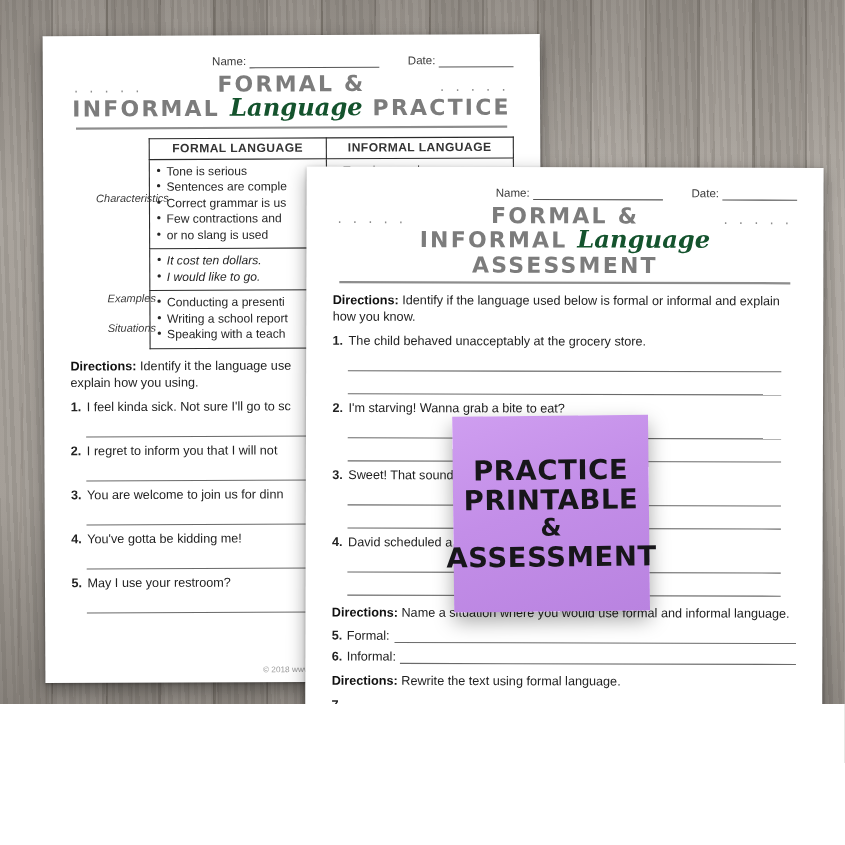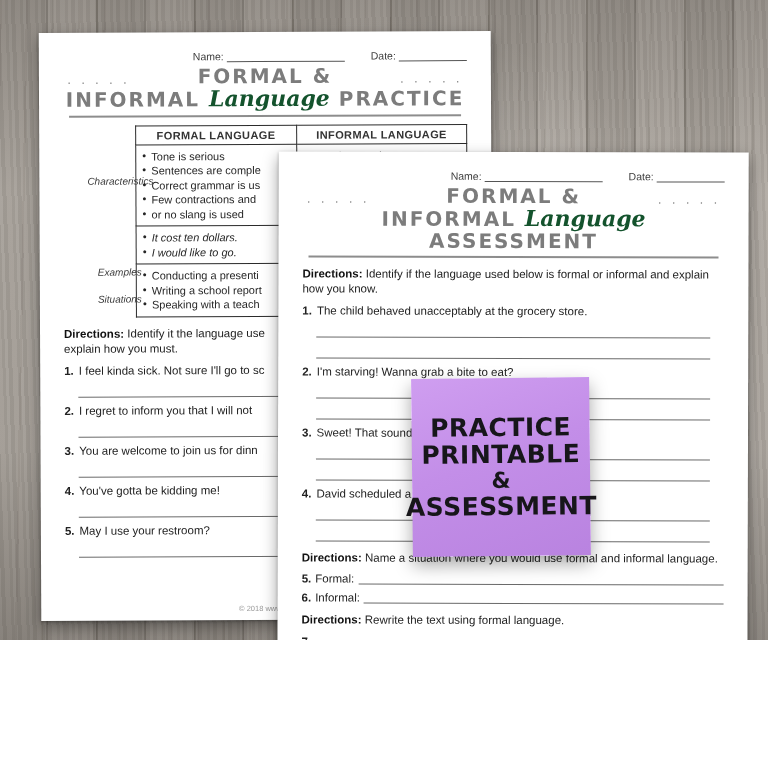--- a/index.html
+++ b/index.html
@@ -353,21 +353,21 @@
             </td>
             <td></td>
           </tr>
         </tbody>
           </table>
       </div>
 
       <div class="directions">
         <b>Directions:</b>
         <span>Identify it the language use</span><br>
-        <span>explain how you must.</span>
+        <span>explain how you using.</span>
       </div>
 
       <div class="q">
         <span class="num">1.</span>
         <span>I feel kinda sick. Not sure I'll go to sc</span>
       </div>
       <div class="ans-line"></div>
 
       <div class="q">
         <span class="num">2.</span>

